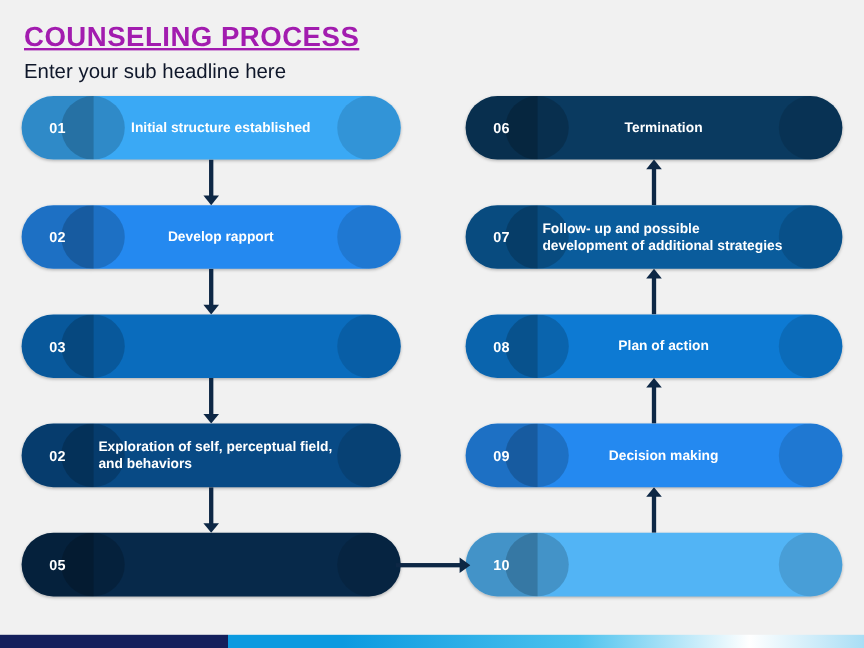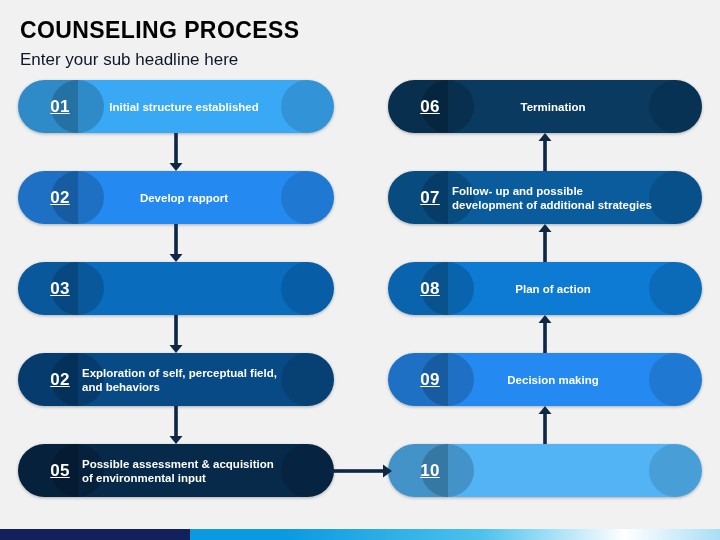--- a/index.html
+++ b/index.html
@@ -9,21 +9,21 @@
     font-family:"Liberation Sans", sans-serif;
     overflow:hidden;
     position:relative;
   }
   #slide{position:absolute;inset:0;}
 
   
   .title{
     position:absolute;left:20px;top:17px;
     font-size:23px;font-weight:bold;letter-spacing:.4px;
-    color:#000000;white-space:nowrap;
+    color:#a21caf;white-space:nowrap;text-decoration:underline;
   }
   .subtitle{
     position:absolute;left:20px;top:50px;
     font-size:17px;font-weight:400;color:#0f172a;white-space:nowrap;
   }
 
   
   .pill{
     position:absolute;height:53px;
     border-radius:26.5px;
@@ -48,24 +48,24 @@
     width:60px;height:53px;
     border-radius:26.5px 0 0 26.5px;
     background:rgba(0,0,0,.18);
   }
   .pill .numbulge{
     position:absolute;left:33px;top:0;
     width:53px;height:53px;border-radius:50%;
     background:rgba(0,0,0,.18);
   }
   .pill .num{
-    position:absolute;left:12px;top:0;width:60px;height:53px;
+    position:absolute;left:0;top:0;width:60px;height:53px;
     display:flex;align-items:center;justify-content:center;
-    color:#ffffff;font-size:17px;font-weight:bold;
-    z-index:4;letter-spacing:.3px;text-decoration:underline;
+    color:#ffffff;font-size:12px;font-weight:bold;
+    z-index:4;letter-spacing:.3px;
   }
   .pill .label{
     position:absolute;left:60px;top:0;right:44px;height:53px;
     display:flex;align-items:center;justify-content:center;
     color:#ffffff;font-size:11.5px;font-weight:bold;
     line-height:14px;z-index:4;padding:0 4px;
     box-sizing:border-box;
   }
 
   
@@ -120,21 +120,20 @@
         <div class="num">02</div>
         <div class="label">Exploration of self, perceptual field, and behaviors</div>
       </div>
       <div class="pill" style="left: 18px; top: 444px; width: 316px;">
         <div class="body" style="background: rgb(7, 41, 74);">
           <div class="rightcap"></div>
           <div class="numbox"></div>
           <div class="numbulge"></div>
         </div>
         <div class="num">05</div>
-        <div class="label">Possible assessment &amp; acquisition of environmental input</div>
       </div>
       <div class="pill" style="left: 388px; top: 80px; width: 314px;">
         <div class="body" style="background: rgb(10, 58, 96);">
           <div class="rightcap"></div>
           <div class="numbox"></div>
           <div class="numbulge"></div>
         </div>
         <div class="num">06</div>
         <div class="label">Termination</div>
       </div>

